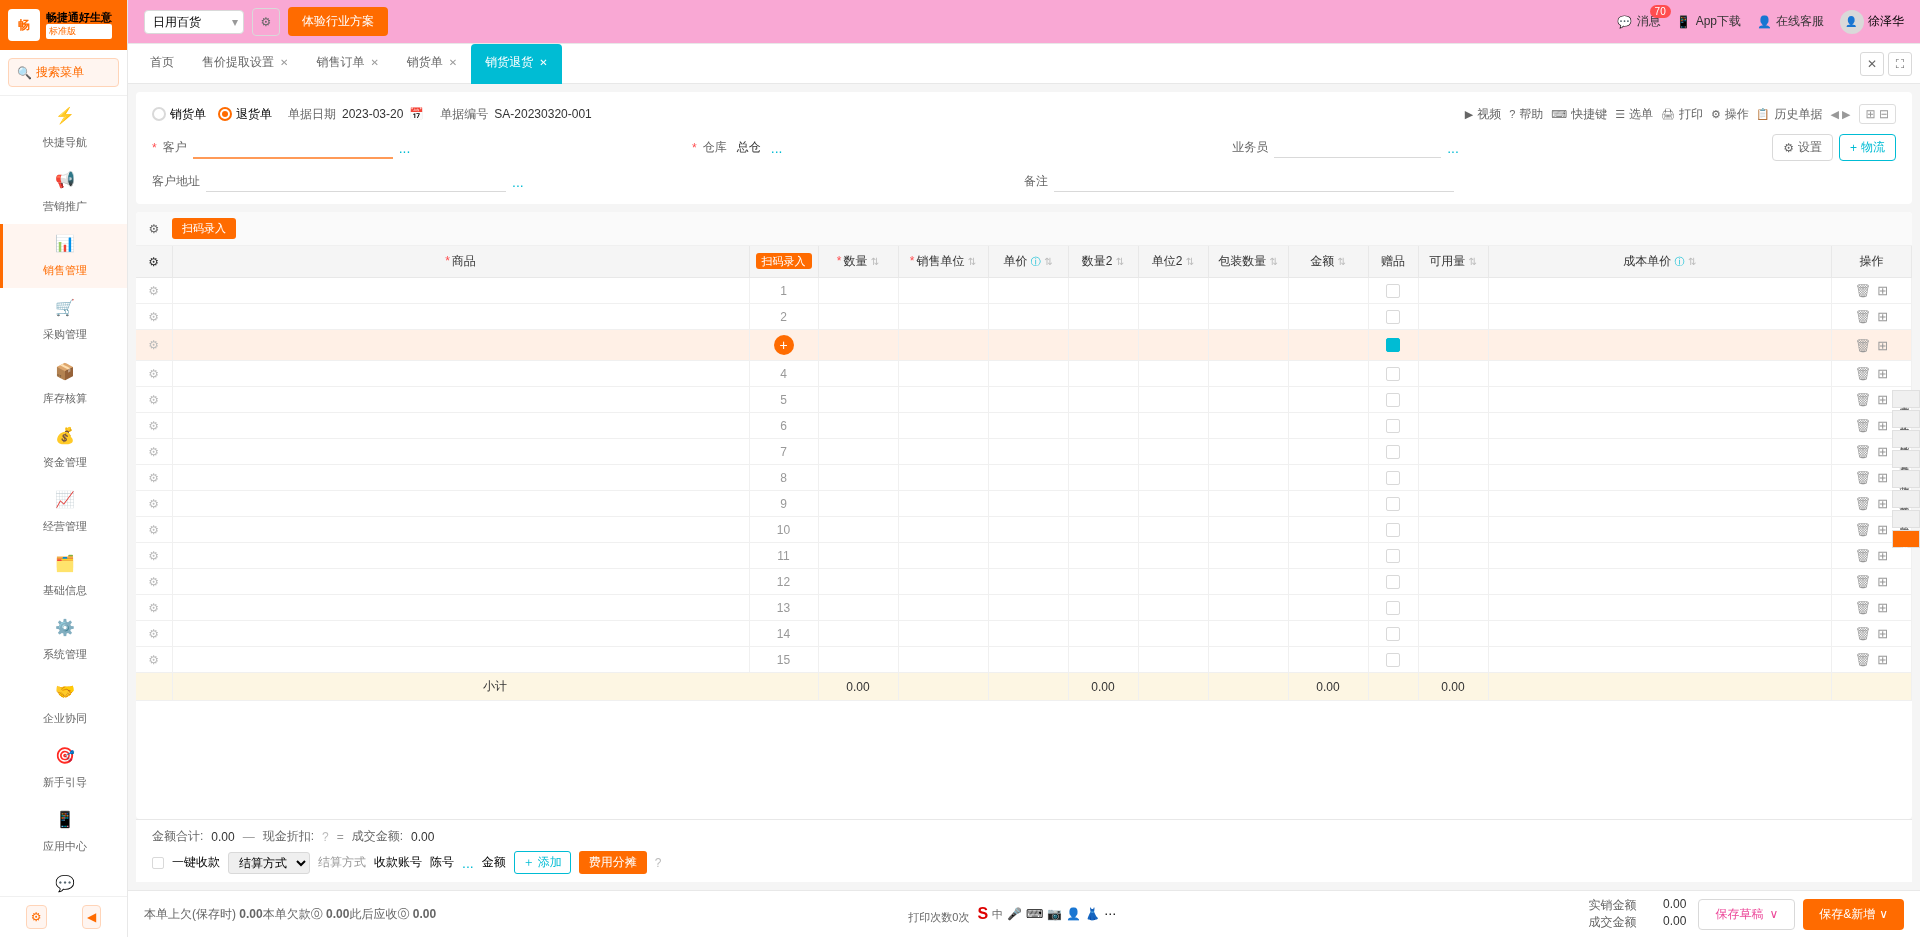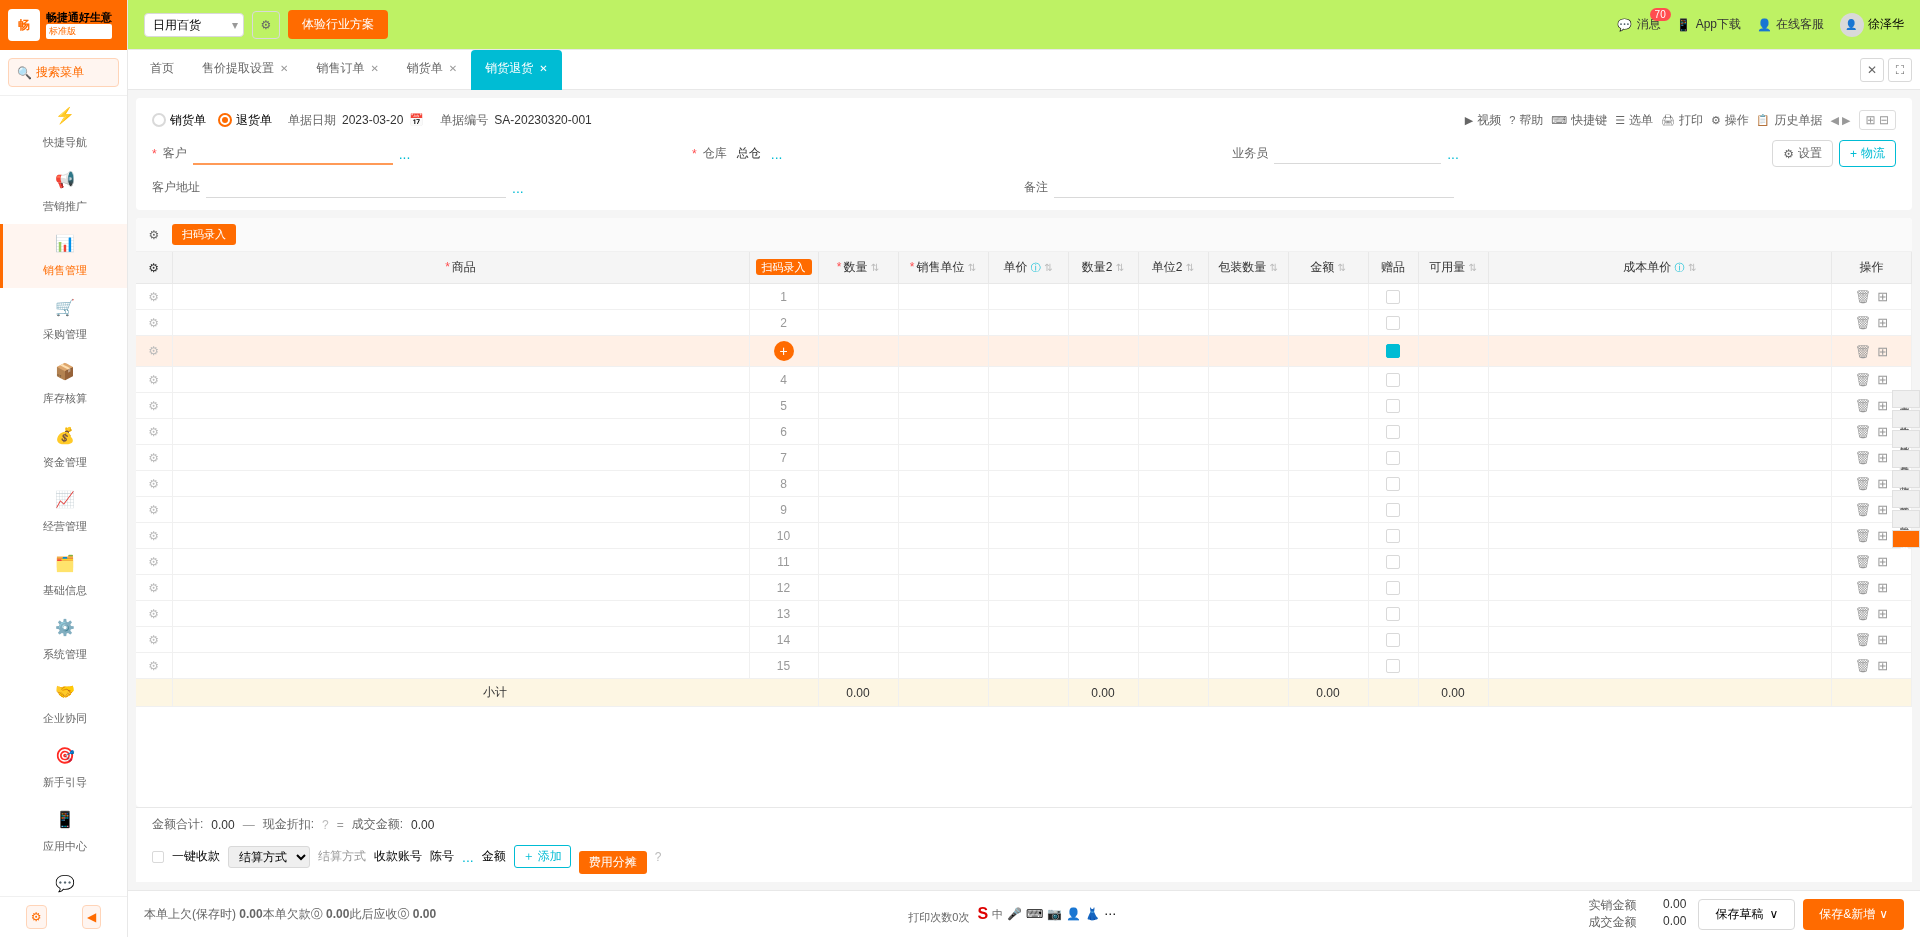--- a/index.html
+++ b/index.html
@@ -16,21 +16,21 @@
     .sidebar-item { display: flex; flex-direction: column; align-items: center; padding: 10px 4px; cursor: pointer; color: #666; border-left: 3px solid transparent; gap: 3px; }
     .sidebar-item.active { background: #fff5f0; color: #ff6b00; border-left-color: #ff6b00; }
     .sidebar-item-icon { font-size: 16px; }
     .sidebar-item-label { font-size: 11px; text-align: center; margin-top: 7px; }
     .sidebar-bottom { border-top: 1px solid #f0f0f0; padding: 8px; display: flex; justify-content: space-around; }
 
     
     .main { flex: 1; display: flex; flex-direction: column; overflow: hidden; }
 
     
-    .topbar { background: #bef264; height: 50px; display: flex; align-items: center; padding: 0 16px; border-bottom: 1px solid #e8e8e8; gap: 8px; }
+    .topbar { background: #f9a8d4; height: 44px; display: flex; align-items: center; padding: 0 16px; border-bottom: 1px solid #e8e8e8; gap: 8px; }
     .topbar-select { border: 1px solid #d9d9d9; border-radius: 4px; padding: 4px 24px 4px 8px; background: #fff; appearance: none; cursor: pointer; min-width: 100px; }
     .topbar-select-wrap { position: relative; }
     .topbar-select-wrap::after { content: '▾'; position: absolute; right: 6px; top: 50%; transform: translateY(-50%); color: #999; pointer-events: none; }
     .topbar-settings { width: 28px; height: 28px; border: 1px solid #d9d9d9; border-radius: 4px; display: flex; align-items: center; justify-content: center; cursor: pointer; color: #666; }
     .topbar-experience { background: #ff6b00; color: #fff; border: none; border-radius: 4px; padding: 6px 14px; cursor: pointer; font-size: 12px; }
     .topbar-right { margin-left: auto; display: flex; align-items: center; gap: 16px; }
     .topbar-msg { display: flex; align-items: center; gap: 4px; cursor: pointer; color: #333; position: relative; }
     .badge { background: #ff4d4f; color: #fff; font-size: 10px; border-radius: 8px; padding: 1px 5px; position: absolute; top: -8px; right: -10px; }
     .topbar-user { display: flex; align-items: center; gap: 4px; cursor: pointer; }
     .avatar { width: 24px; height: 24px; background: #d9d9d9; border-radius: 50%; display: flex; align-items: center; justify-content: center; color: #666; font-size: 10px; }
@@ -97,32 +97,32 @@
     .bottom-area { background: #fff; border-top: 1px solid #e8e8e8; padding: 8px 16px; }
     .amount-row { display: flex; align-items: center; gap: 8px; margin-bottom: 6px; }
     .amount-label { color: #666; }
     .amount-value { color: #333; font-weight: 500; }
     .amount-minus { color: #999; }
     .amount-eq { color: #999; }
     .payment-row { display: flex; align-items: center; gap: 8px; }
     .checkbox-small { width: 12px; height: 12px; border: 1px solid #d9d9d9; border-radius: 2px; }
     .pay-select { border: 1px solid #d9d9d9; border-radius: 3px; padding: 2px 6px; min-width: 80px; }
     .add-btn { background: none; border: 1px solid #00bcd4; color: #00bcd4; border-radius: 3px; padding: 2px 8px; cursor: pointer; display: flex; align-items: center; gap: 3px; }
-    .fee-btn { background: #ff6b00; color: #fff; border: none; border-radius: 3px; padding: 3px 10px; cursor: pointer; margin-top: 12px; }
+    .fee-btn { background: #ff6b00; color: #fff; border: none; border-radius: 3px; padding: 3px 10px; cursor: pointer; }
     .help-icon { color: #bbb; cursor: pointer; }
 
     
     .footer-bar { display: flex; align-items: center; justify-content: space-between; background: #fff; border-top: 1px solid #e8e8e8; padding: 6px 16px; }
     .footer-info { display: flex; color: #666; }
     .footer-amounts { text-align: right; }
     .footer-amount-row { display: flex; }
     .footer-amount-label { color: #666; }
     .footer-amount-value { color: #333; min-width: 50px; text-align: right; }
     .footer-right { display: flex; gap: 8px; }
-    .btn-draft { background: #fff; border: 1px solid #d9d9d9; border-radius: 4px; padding: 6px 16px; cursor: pointer; color: #000000; display: flex; align-items: center; gap: 6px; }
+    .btn-draft { background: #fff; border: 1px solid #d9d9d9; border-radius: 4px; padding: 6px 16px; cursor: pointer; color: #ec4899; display: flex; align-items: center; gap: 6px; }
     .btn-save { background: #ff6b00; color: #fff; border: none; border-radius: 4px; padding: 6px 16px; cursor: pointer; display: flex; align-items: center; gap: 4px; }
     .footer-tools { display: flex; gap: 4px; align-items: center; }
     .print-info { color: #666; font-size: 11px; margin-top: 7px; }
 
     
     .right-sidebar { position: fixed; right: 0; top: 50%; transform: translateY(-50%); display: flex; flex-direction: column; gap: 2px; z-index: 100; }
     .right-btn { width: 28px; background: #f0f0f0; border: 1px solid #e0e0e0; padding: 8px 4px; cursor: pointer; display: flex; flex-direction: column; align-items: center; writing-mode: vertical-lr; font-size: 10px; color: #666; gap: 4px; }
     .right-btn.active { background: #ff6b00; color: #fff; }
 
     

